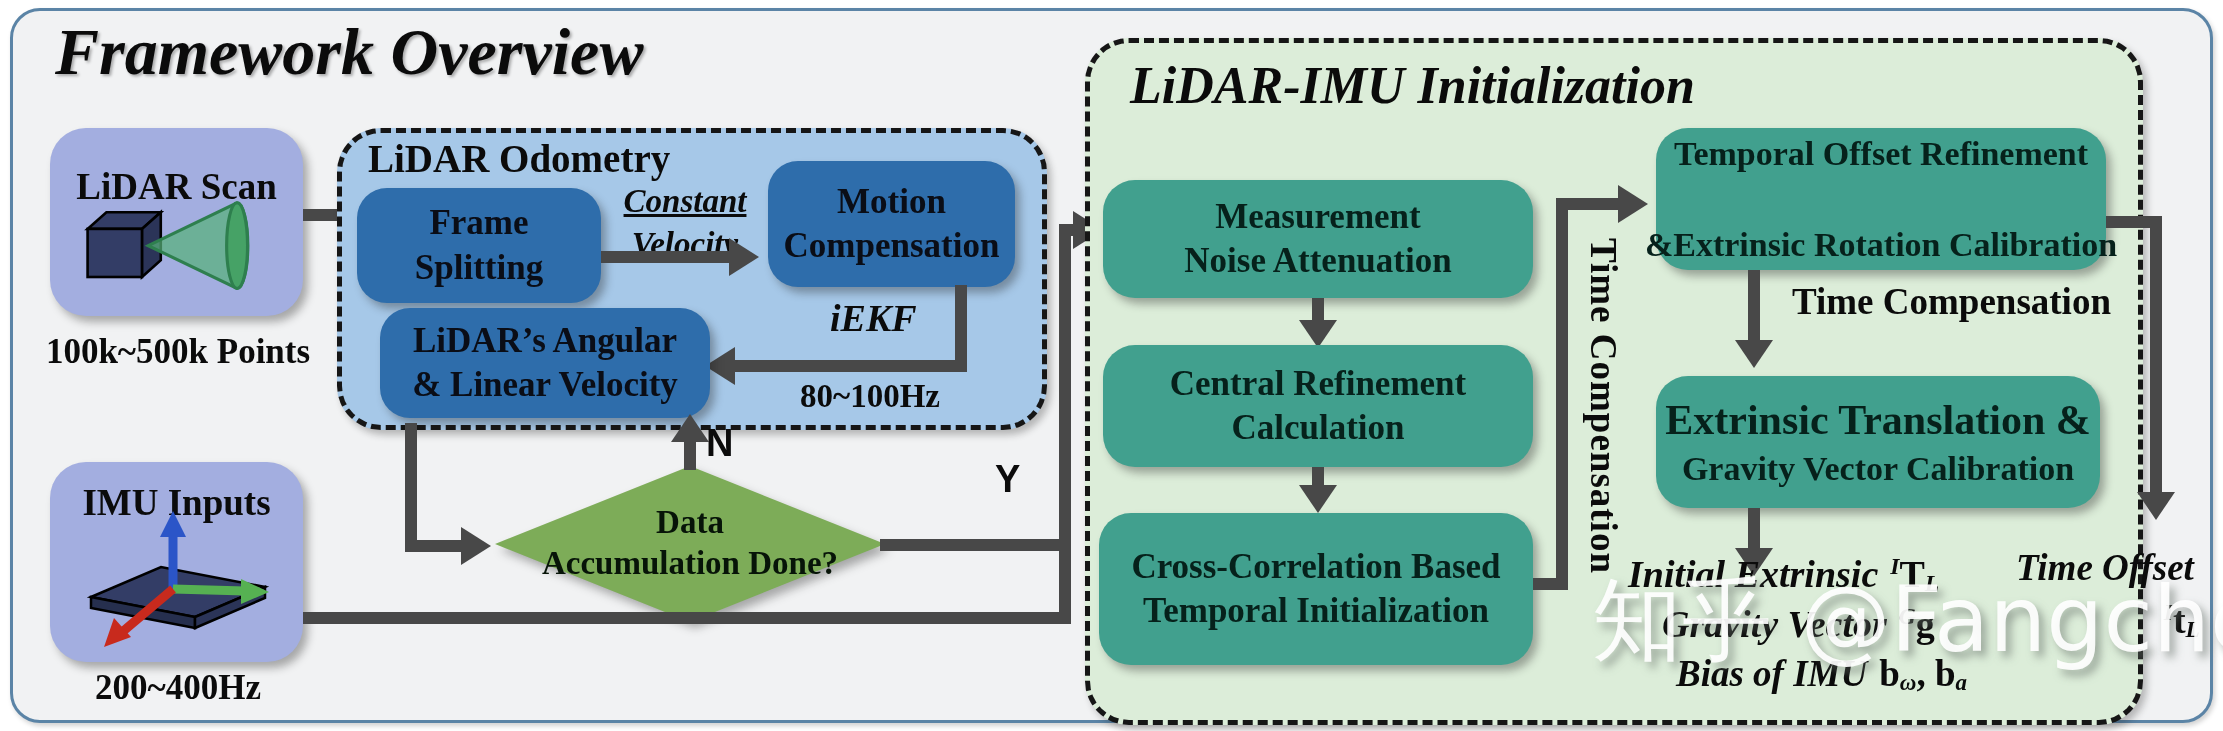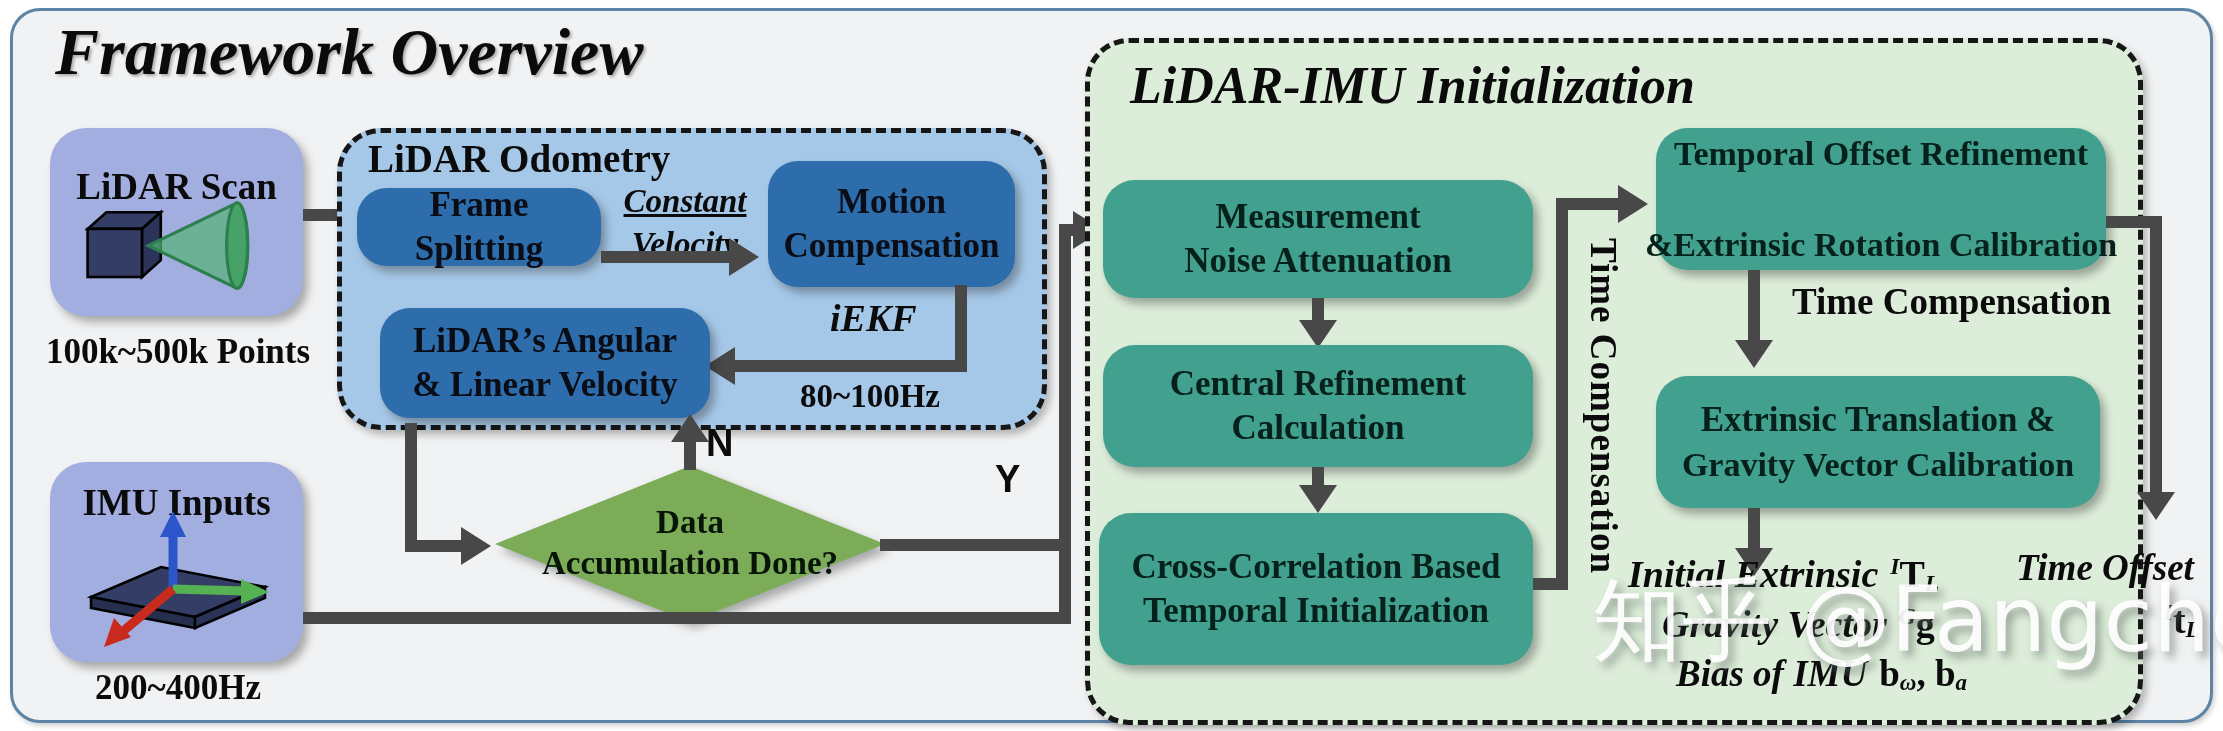--- a/index.html
+++ b/index.html
@@ -80,21 +80,21 @@
     <polygon points="31,142 58,132 41,113" fill="#c82a1d"></polygon>
   </svg>
   <div class="note" style="left:18px;top:668px;width:320px;">200~400Hz</div>
 
   <div class="seg" style="left:303px;top:209px;width:40px;height:12px;"></div>
   <div class="head r" style="left:338px;top:196px;"></div>
 
   <div class="dashedbox odom" style="left:337px;top:128px;width:700px;height:292px;"></div>
   <div class="lbl" style="left:368px;top:136px;font-size:39px;">LiDAR Odometry</div>
 
-  <div class="box blue" style="left:357px;top:188px;width:244px;height:78px;">
+  <div class="box blue" style="left:357px;top:188px;width:244px;height:115px;">
     <div class="ln">Frame</div>
     <div class="ln">Splitting</div>
   </div>
 
   <div class="lbl it ctr" style="left:600px;top:180px;width:170px;font-size:33px;line-height:1.3;white-space:normal;text-decoration:underline;">
     <div>Constant</div>
     <div>Velocity</div>
   </div>
 
   <div class="seg" style="left:601px;top:251px;width:130px;height:12px;"></div>
@@ -176,21 +176,21 @@
   <div class="box teal" style="left:1656px;top:128px;width:450px;height:142px;gap:48px;">
     <div class="ln" style="font-size:34px;">Temporal Offset Refinement</div>
     <div class="ln" style="font-size:34px;">&amp;Extrinsic Rotation Calibration</div>
   </div>
 
   <div class="seg" style="left:1748px;top:270px;width:12px;height:74px;"></div>
   <div class="head d" style="left:1735px;top:340px;"></div>
   <div class="lbl" style="left:1792px;top:280px;font-size:37px;">Time Compensation</div>
 
   <div class="box teal" style="left:1656px;top:376px;width:444px;height:132px;">
-    <div class="ln" style="font-size:35px;text-align:center;">Extrinsic Translation &amp;</div>
+    <div class="ln" style="font-size:42px;text-align:center;">Extrinsic Translation &amp;</div>
     <div class="ln" style="font-size:34px;font-family:Liberation Serif, serif;">Gravity Vector Calibration</div>
   </div>
 
   <div class="seg" style="left:1748px;top:508px;width:12px;height:44px;"></div>
   <div class="head d" style="left:1735px;top:548px;"></div>
 
   <div class="seg" style="left:2106px;top:216px;width:56px;height:12px;"></div>
   <div class="seg" style="left:2150px;top:216px;width:12px;height:282px;"></div>
   <div class="head d" style="left:2137px;top:492px;"></div>
 

